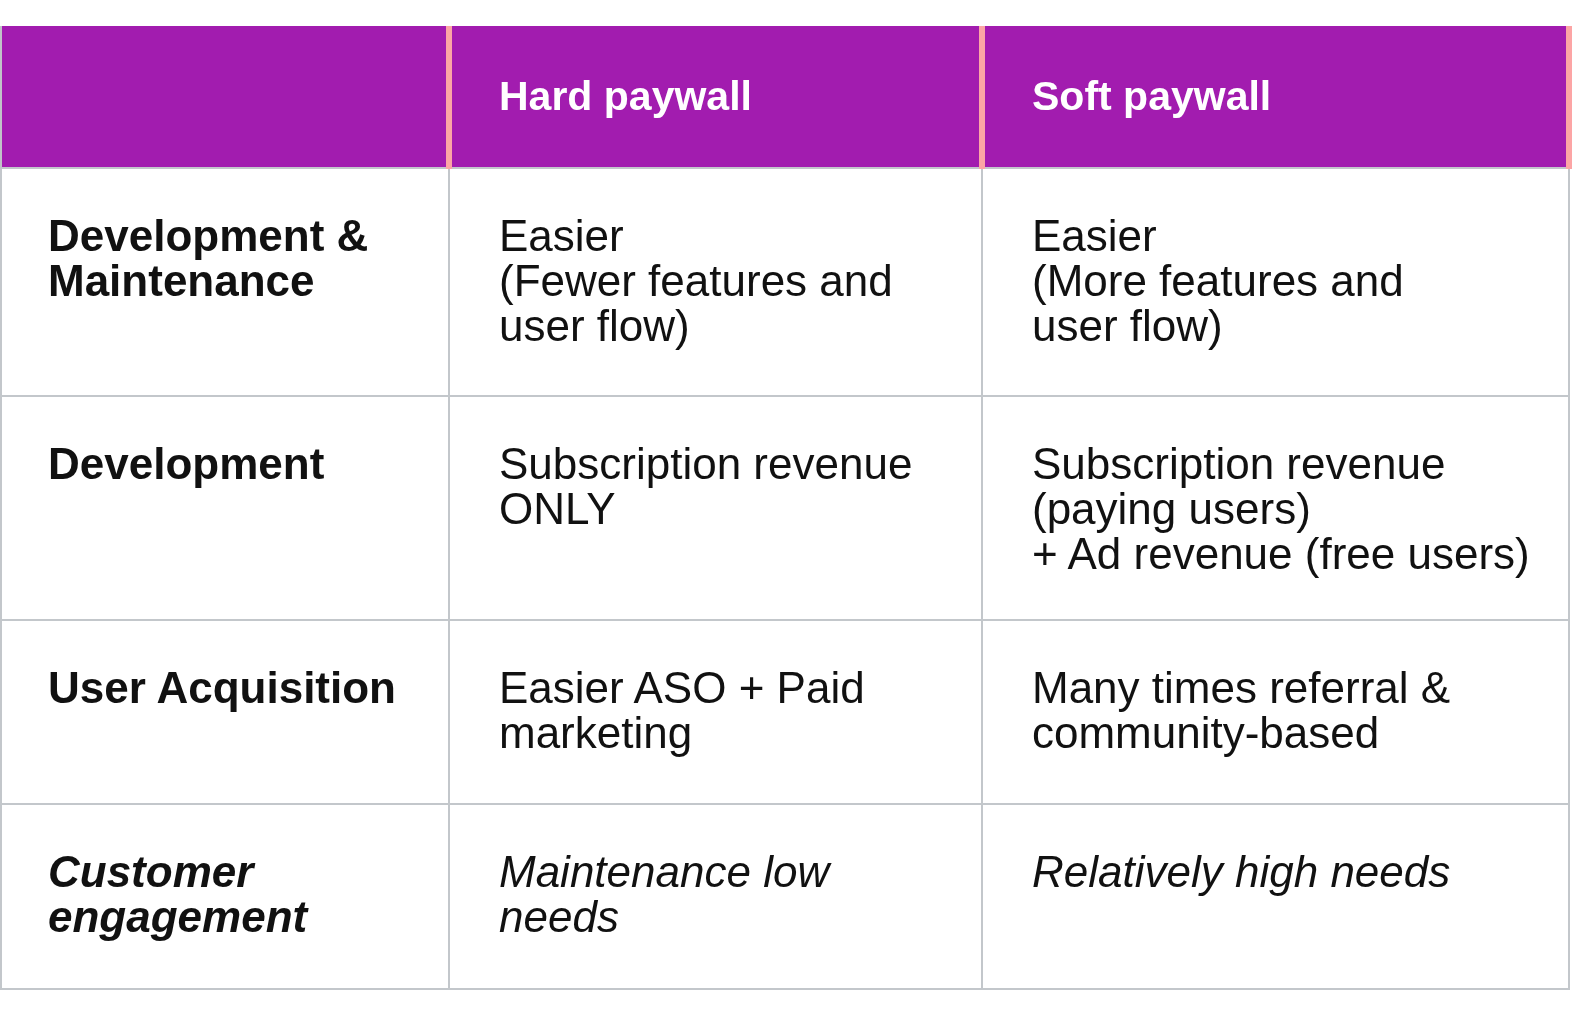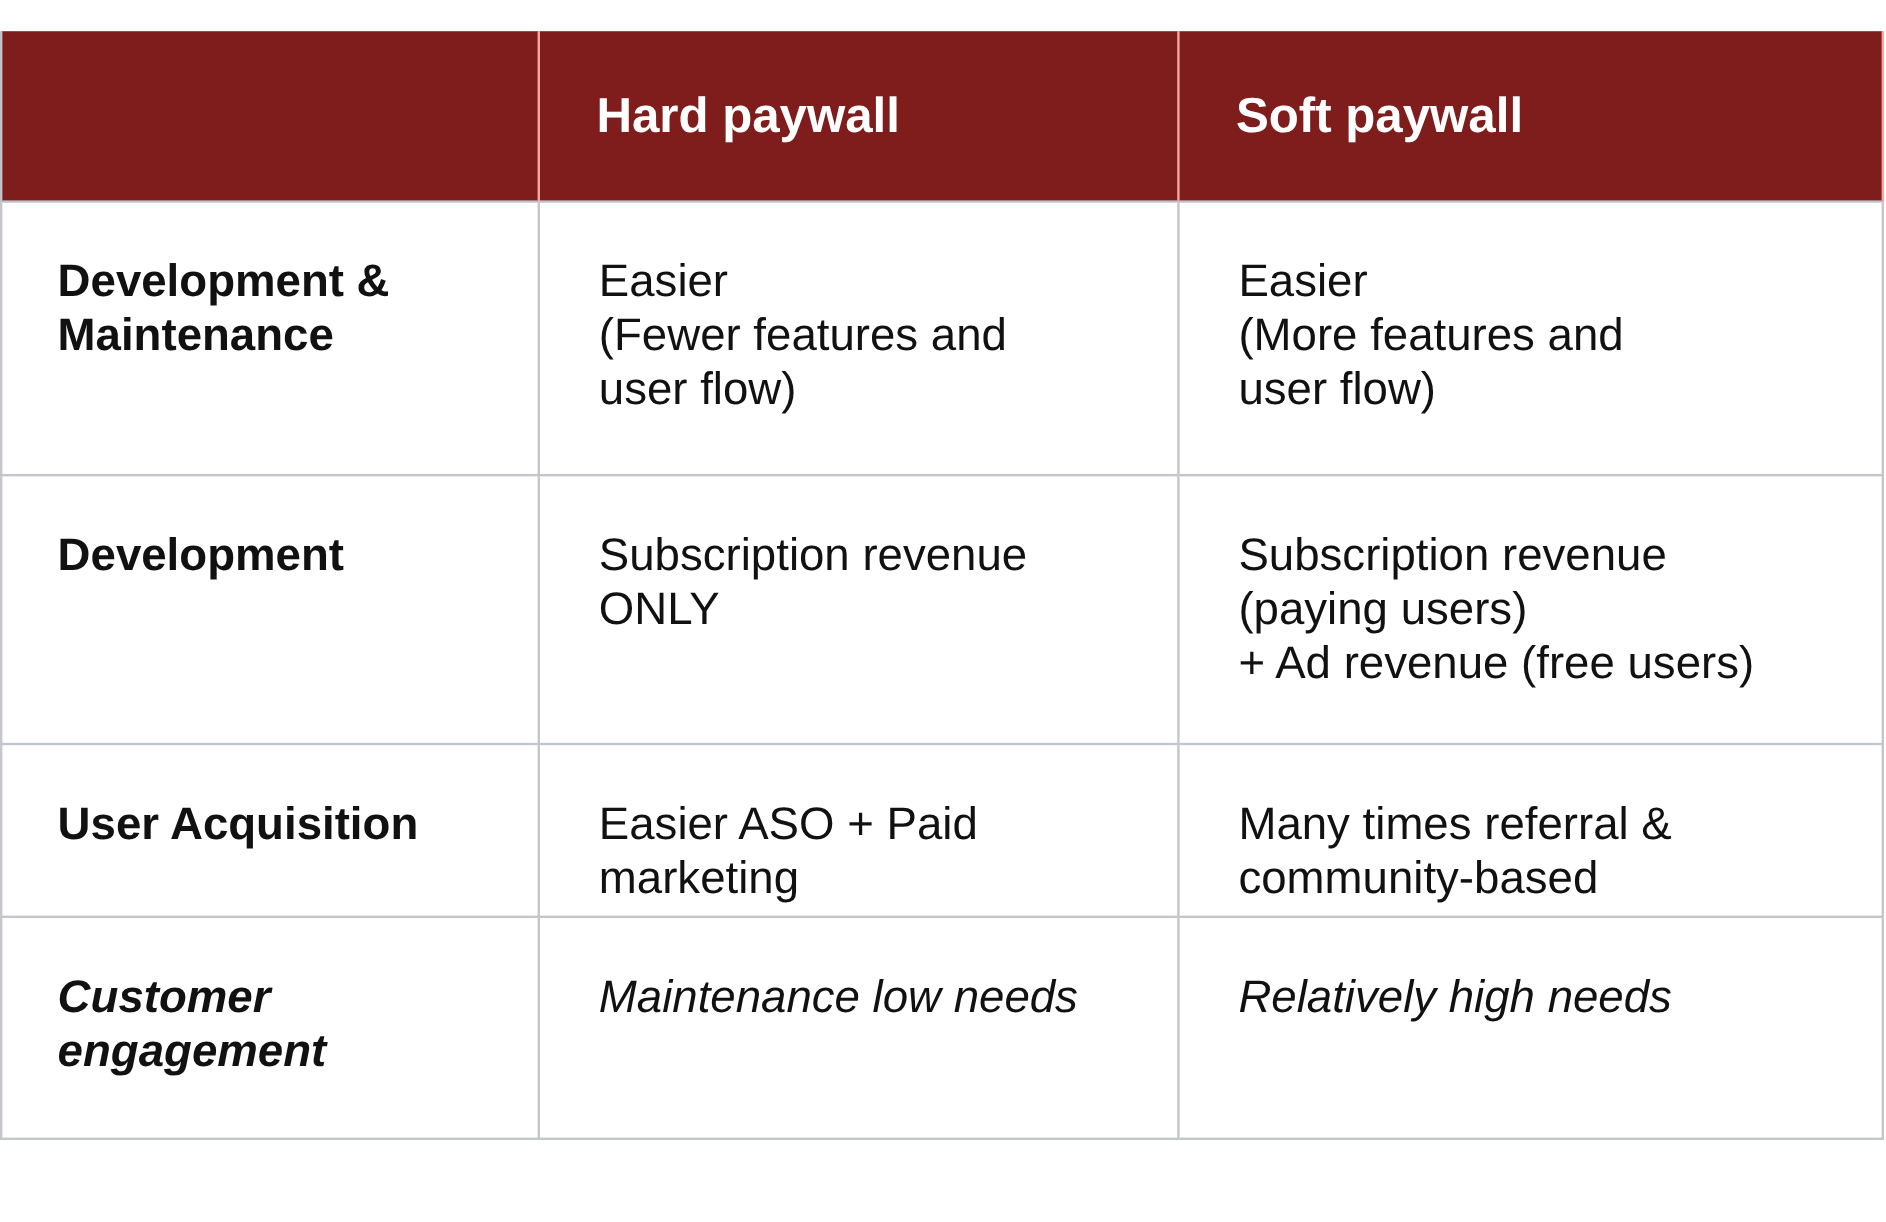--- a/index.html
+++ b/index.html
@@ -3,32 +3,32 @@
 <meta charset="utf-8">
 <style>
   html, body { margin: 0; padding: 0; background: #ffffff; }
   body { width: 1572px; height: 1018px; position: relative; overflow: hidden;
          font-family: "Liberation Sans", "DejaVu Sans", sans-serif; }
   .tbl { position: absolute; left: 0; top: 26px; width: 1568px;
          border-collapse: collapse; table-layout: fixed; }
   .tbl col.c0 { width: 448px; }
   .tbl col.c1 { width: 533px; }
   .tbl col.c2 { width: 587px; }
-  .tbl th { background: #7f1d1d; color: #ffffff; font-weight: bold;
+  .tbl th { background: #a21caf; color: #ffffff; font-weight: bold;
             font-size: 41px; text-align: left; height: 141px; padding: 0 0 0 47px;
-            border-left: 2px solid #b9bec4; border-right: 2px solid #fca5a5;
+            border-left: 2px solid #b9bec4; border-right: 6px solid #fca5a5;
             vertical-align: middle; }
   .tbl th:first-child { border-left: 2px solid #c0c4c8; }
   .tbl td { border: 2px solid #c3c7cb; vertical-align: top;
-            font-size: 38px; line-height: 45px; color: #111111;
+            font-size: 44px; line-height: 45px; color: #111111;
             padding: 44px 30px 0 49px; box-sizing: border-box; white-space: pre-line; }
   .tbl td.rowhead { font-weight: bold; color: #111111; padding-left: 46px; }
   .tbl tr.r1 td { height: 228px; }
   .tbl tr.r2 td { height: 224px; }
-  .tbl tr.r3 td { height: 144px; }
+  .tbl tr.r3 td { height: 184px; }
   .tbl tr.r4 td { height: 185px; font-style: italic; }
 </style>
 </head>
 <body>
 
 <table class="tbl">
   <colgroup>
       <col class="c0">
       <col class="c1">
       <col class="c2">

